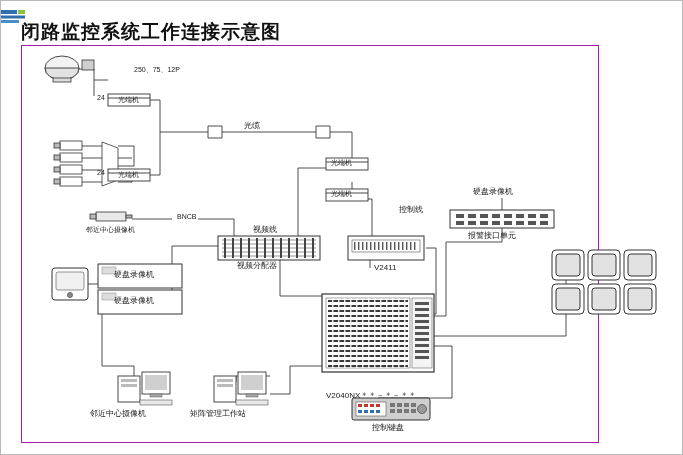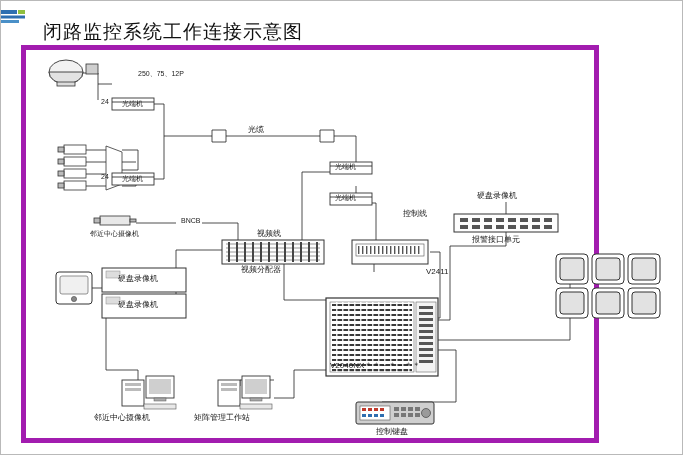--- a/index.html
+++ b/index.html
@@ -11,33 +11,33 @@
     position:relative;
   }
   #page{
     position:absolute;left:0;top:0;width:683px;height:455px;
     box-sizing:border-box;
     border:1px solid #b9b9b9;
     background:#ffffff;
   }
   
   #title{
-    position:absolute;left:42px;top:18px;
-    font-size:19px;font-weight:normal;color:#111;
+    position:absolute;left:20px;top:18px;
+    font-size:19px;font-weight:bold;color:#111;
     letter-spacing:1px;
     white-space:nowrap;
   }
   #logo{
     position:absolute;right:14px;top:8px;width:34px;height:16px;
   }
   
   #canvas{
     position:absolute;left:20px;top:44px;width:578px;height:398px;
     box-sizing:border-box;
-    border:5px solid #a21caf;
+    border:1px solid #a21caf;
     background:#ffffff;
     text-align:right;
   }
   .lbl{
     position:absolute;
     font-size:7px;
     color:#1a1a1a;
     white-space:nowrap;
     line-height:1.1;
     font-family:"Liberation Sans",sans-serif;
@@ -379,22 +379,22 @@
     <div class="lbl" style="left:96px;top:125px;">光端机</div>
     <div class="lbl" style="left:309px;top:113px;">光端机</div>
     <div class="lbl" style="left:309px;top:144px;">光端机</div>
     <div class="lbl big" style="left:231px;top:152px;margin-top:28px;">视频线</div>
     <div class="lbl big" style="left:333px;top:160px;margin-left:44px;">控制线</div>
     <div class="lbl big" style="left:451px;top:142px;">硬盘录像机</div>
     <div class="lbl big" style="left:446px;top:186px;">报警接口单元</div>
     <div class="lbl" style="left:155px;top:167px;">BNCB</div>
     <div class="lbl" style="left:64px;top:180px;">邻近中心摄像机</div>
     <div class="lbl big" style="left:215px;top:216px;">视频分配器</div>
-    <div class="lbl big" style="left:352px;top:218px;margin-left:48px;">V2411</div>
+    <div class="lbl big" style="left:352px;top:218px;">V2411</div>
     <div class="lbl big" style="left:92px;top:225px;">硬盘录像机</div>
     <div class="lbl big" style="left:92px;top:251px;">硬盘录像机</div>
-    <div class="lbl big" style="left:304px;top:312px;">V2040NX＊＊－＊－＊＊</div>
+    <div class="lbl big" style="left:304px;top:346px;">V2040NX＊＊－＊－＊＊</div>
     <div class="lbl big" style="left:68px;top:364px;">邻近中心摄像机</div>
     <div class="lbl big" style="left:168px;top:364px;">矩阵管理工作站</div>
     <div class="lbl big" style="left:350px;top:378px;">控制键盘</div>
 
   </div>
 </div>
 
 </body></html>

